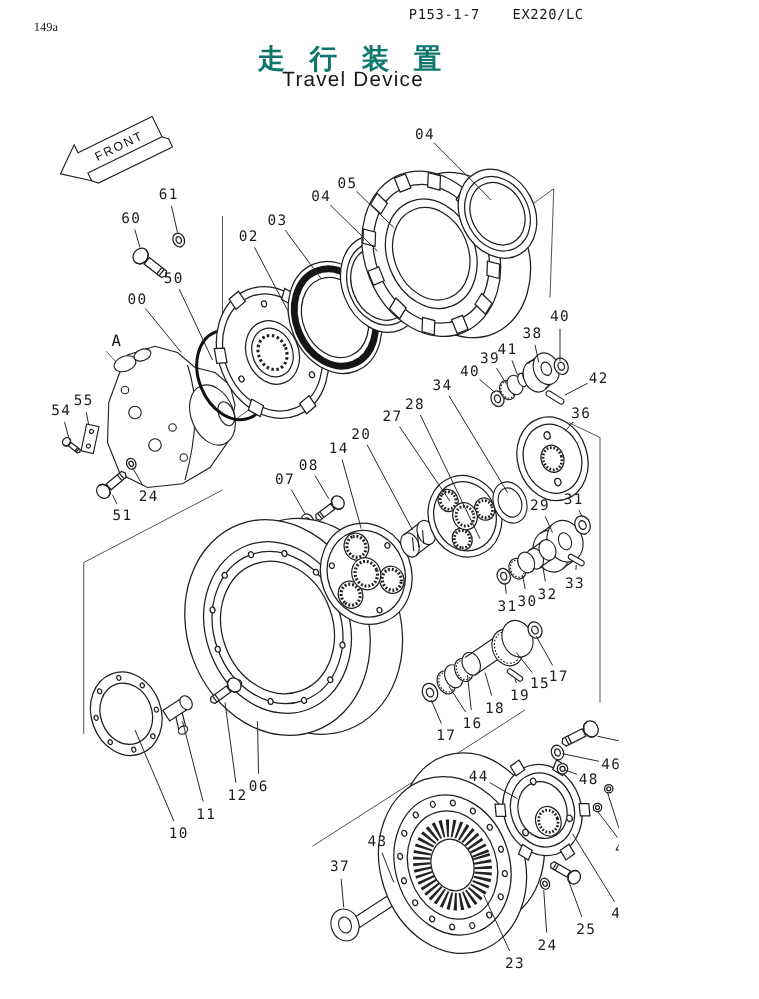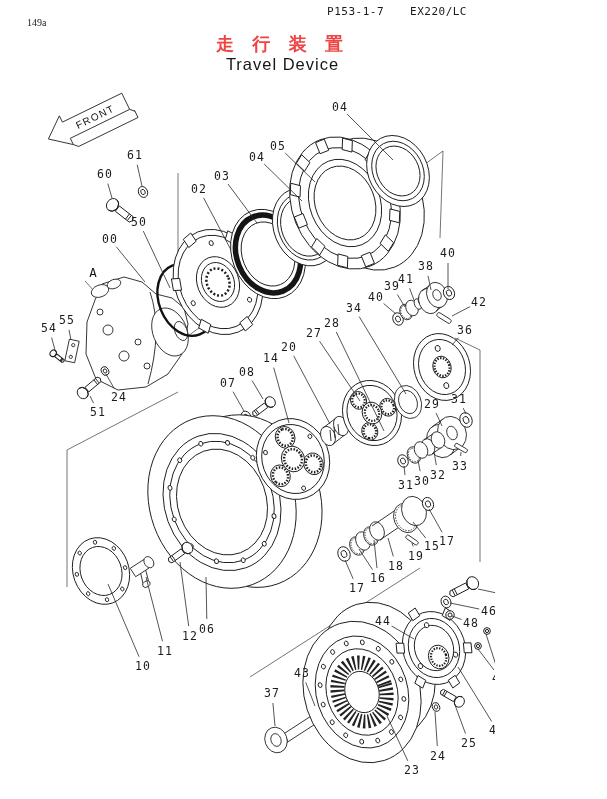--- a/index.html
+++ b/index.html
@@ -3,21 +3,21 @@
 <meta charset="utf-8">
 <style>
   html,body{margin:0;padding:0;background:#fff;}
   .page{position:relative;width:495px;height:799px;background:#fff;overflow:hidden;
         font-family:"DejaVu Sans",sans-serif;color:#111;border-radius:22px;}
   .hdr{position:absolute;top:5px;right:28px;display:flex;gap:26px;
        font-family:"DejaVu Sans Mono",monospace;font-size:11px;letter-spacing:0.5px;color:#1a1a1a;}
   .fig-ref{position:absolute;top:17px;left:27px;font-family:Liberation Serif, serif;
        font-size:10px;color:#1a1a1a;}
   .title-ja{position:absolute;top:32px;left:0;width:565px;text-align:center;
-       font-family:"DejaVu Serif",serif;font-size:18px;font-weight:bold;letter-spacing:6px;color:#ef4444;}
+       font-family:"DejaVu Serif",serif;font-size:22px;font-weight:bold;letter-spacing:6px;color:#0f766e;}
   .title-en{position:absolute;top:55px;left:0;width:565px;text-align:center;
        font-family:Liberation Sans, sans-serif;font-size:16.5px;letter-spacing:1px;color:#161616;}
   #diagram-svg{position:absolute;top:0;left:0;}
   #diagram-svg *{vector-effect:non-scaling-stroke;}
   .plabel{font-family:"DejaVu Sans Mono",monospace;font-size:11.5px;letter-spacing:1px;fill:#1c1c1c;}
   .leader{stroke:#2a2a2a;stroke-width:0.8;fill:none;}
   .ln{stroke:#1f1f1f;stroke-width:0.9;fill:#fff;}
   .nf{fill:none;}
   .frame{stroke:#3a3a3a;stroke-width:0.7;fill:none;}
   .front-txt{font-family:"Liberation Sans",sans-serif;font-size:10px;letter-spacing:1.5px;fill:#111;}

